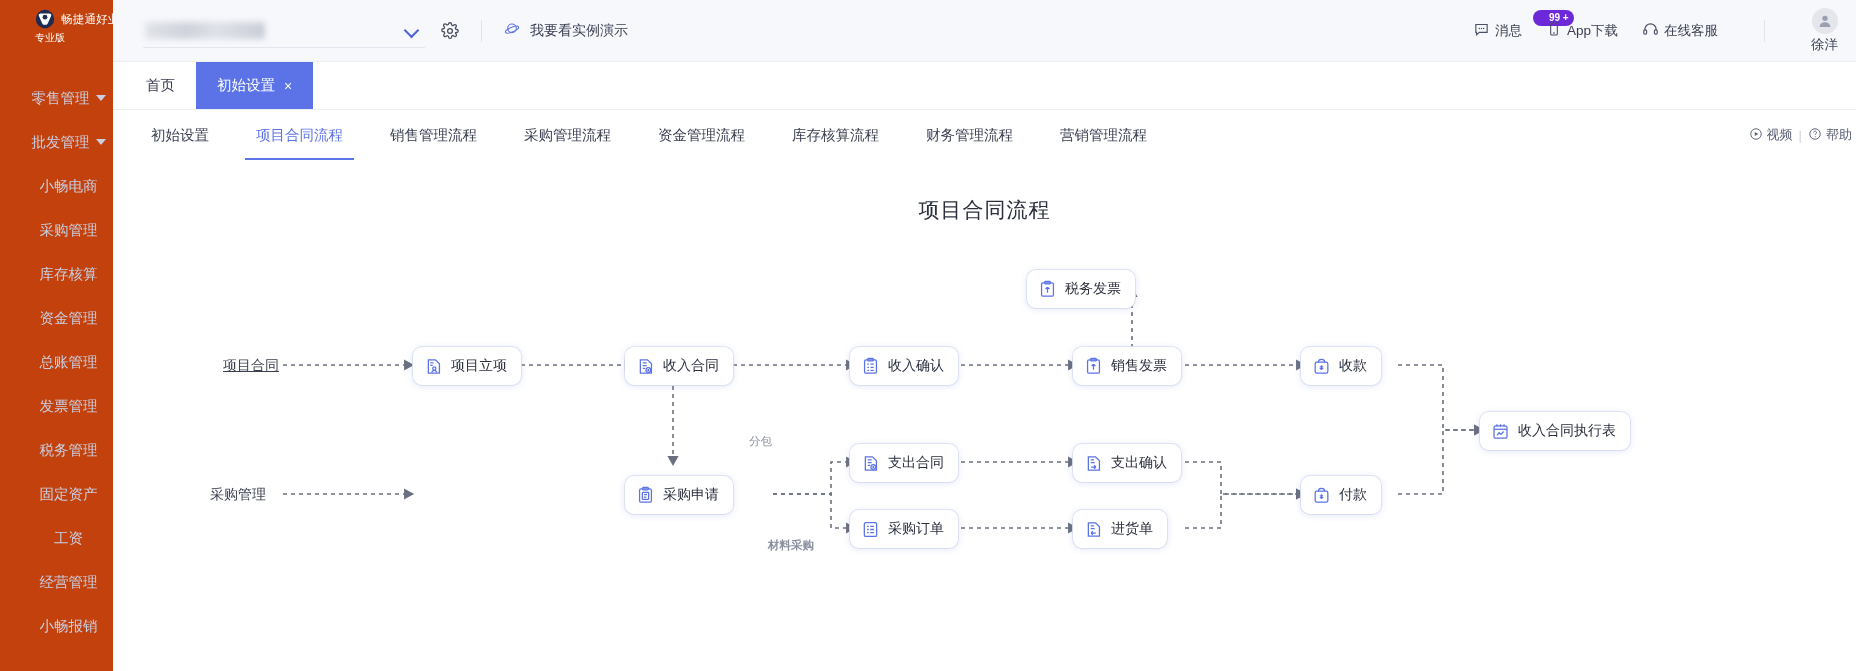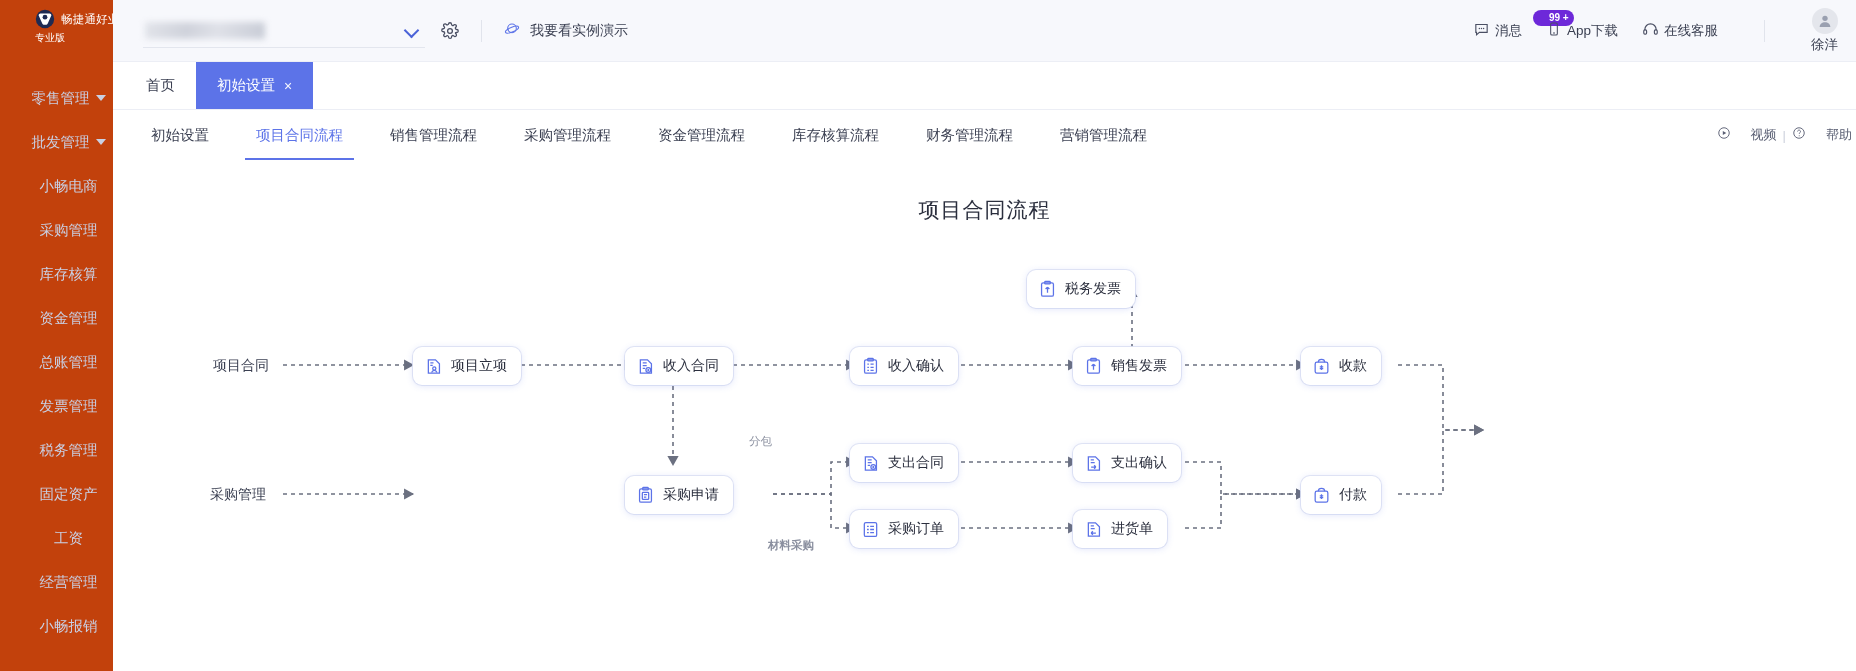--- a/index.html
+++ b/index.html
@@ -114,21 +114,21 @@
   .subtab:last-of-type { margin-right: 0; }
   .subtab.active { color: #5c73e8; }
   .subtab.active::after {
     content: ""; position: absolute; left: 0; right: 0; bottom: 0;
     height: 2.5px; background: #5c73e8;
   }
   .subtabs-right {
     margin-left: auto; display: flex; align-items: center; gap: 6px;
     padding-right: 4px; color: #5b6074; font-size: 13px;
   }
-  .mini-link { display: flex; gap: 20px; cursor: pointer; }
+  .mini-link { display: flex; align-items: center; gap: 4px; cursor: pointer; }
   .vbar { color: #ccd0dc; }
 
   
   .canvas { flex: 1 1 auto; position: relative; background: #ffffff; overflow: hidden; }
   .diagram-title {
     position: absolute; left: 0; right: 0; top: 36px; text-align: center;
     font-size: 21px; color: #2b2f3e; letter-spacing: 1px;
   }
   .swimlabel {
     position: absolute; font-size: 14px; color: #3a3f51; white-space: nowrap;
@@ -379,21 +379,21 @@
           <path d="M848 368 H964"></path>
 
           <path d="M1072 302 H1108 V334 H1192"></path>
 
           <path d="M1072 368 H1108 V334 H1192"></path>
 
           <path d="M1285 334 H1330 V270 H1370"></path>
         </g>
       </svg>
 
-      <div class="swimlabel" style="left:100px; top:197px;">项目合同</div>
+      <div class="swimlabel" style="left:110px; top:197px;text-decoration:underline;">项目合同</div>
       <div class="swimlabel" style="left:97px; top:326px;">采购管理</div>
 
       <div class="edgelabel" style="left:636px; top:274px;">分包</div>
       <div class="edgelabel" style="left:655px; top:378px;font-weight:bold;">材料采购</div>
 
       <div class="node" style="left:914px; top:110px;">
         <span class="nicon">
           <svg viewBox="0 0 24 24" width="19" height="19" fill="none" stroke="#5c73e8" stroke-width="1.6">
             <rect x="4.5" y="3.5" width="15" height="17" rx="2"></rect>
               <rect x="8.5" y="1.8" width="7" height="3.2" rx="1"></rect>
@@ -453,20 +453,31 @@
         <span class="nicon">
           <svg viewBox="0 0 24 24" width="19" height="19" fill="none" stroke="#5c73e8" stroke-width="1.6">
             <rect x="4" y="6.5" width="16" height="14" rx="2.2"></rect>
               <path d="M8 6.5c0-2.2 1.8-3.6 4-3.6s4 1.4 4 3.6"></path>
             <path d="M12 10.5v6M9.8 12.6h4.4M9.8 14.6h4.4"></path>
           </svg>
         </span>
         <span class="nlabel">收款</span>
       </div>
 
+      <div class="node" style="left:1367px; top:252px;">
+        <span class="nicon">
+          <svg viewBox="0 0 24 24" width="19" height="19" fill="none" stroke="#5c73e8" stroke-width="1.6">
+            <rect x="3.8" y="5" width="16.4" height="15.5" rx="2"></rect>
+              <path d="M3.8 9.2h16.4"></path>
+            <path d="M7.5 2.8v3M12 2.8v3M16.5 2.8v3"></path>
+              <path d="M7.6 16.8l2.6-3.2 2.4 2 3.3-3.6"></path>
+          </svg>
+        </span>
+        <span class="nlabel">收入合同执行表</span>
+      </div>
 
       <div class="node" style="left:512px; top:316px;">
         <span class="nicon">
           <svg viewBox="0 0 24 24" width="19" height="19" fill="none" stroke="#5c73e8" stroke-width="1.6">
             <rect x="4.5" y="3.5" width="15" height="17" rx="2"></rect>
               <rect x="8.5" y="1.8" width="7" height="3.2" rx="1"></rect>
             <rect x="8" y="8" width="8" height="9" rx="1"></rect>
               <path d="M10 11h4M10 14h3"></path>
           </svg>
         </span>

